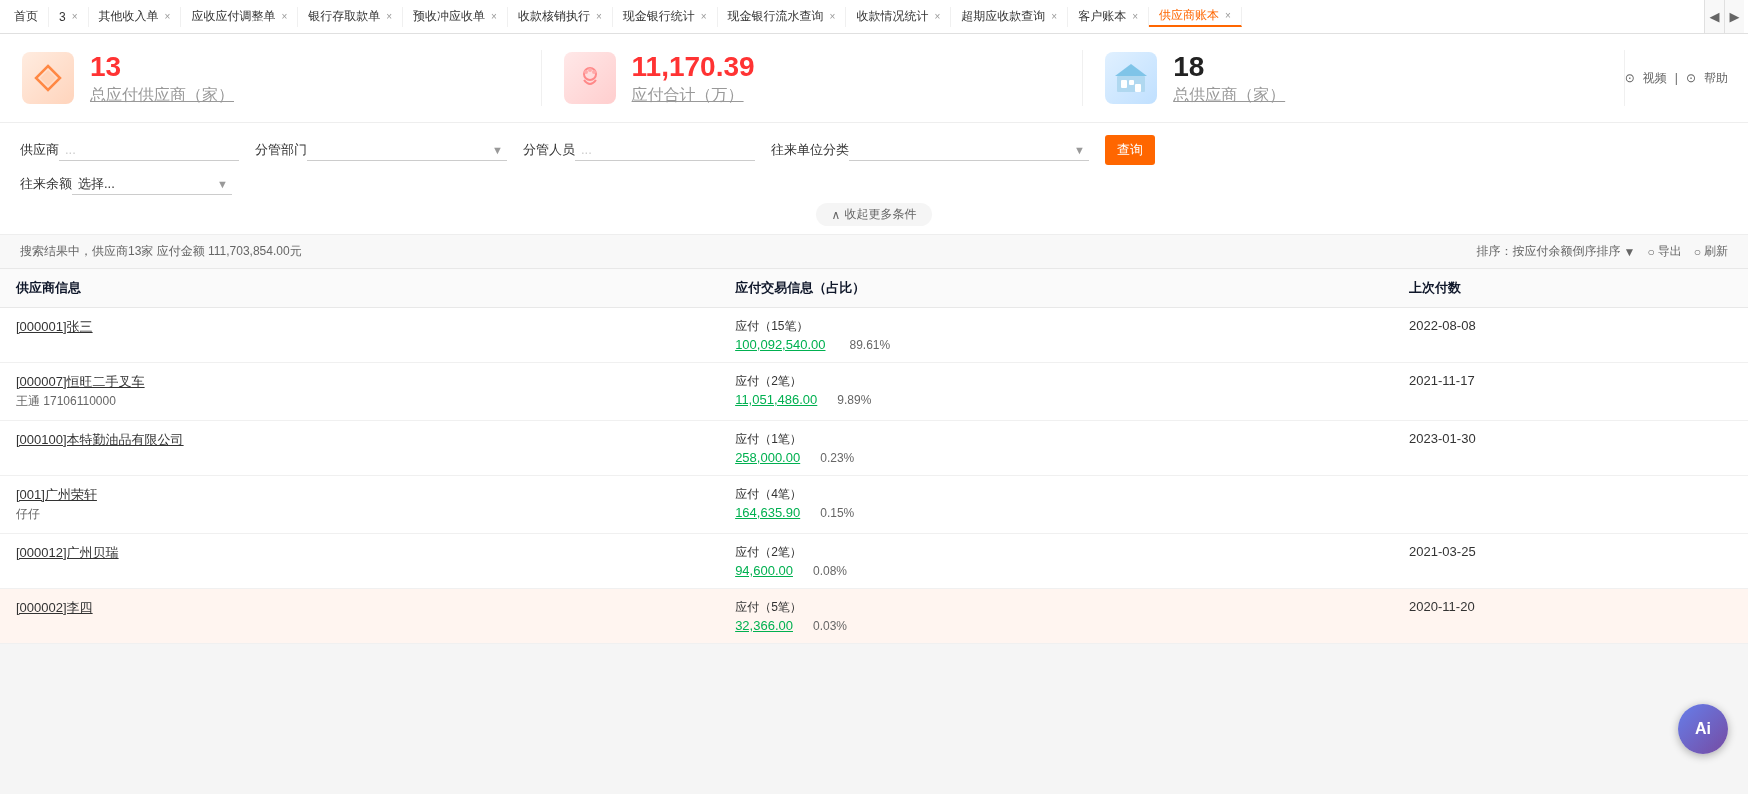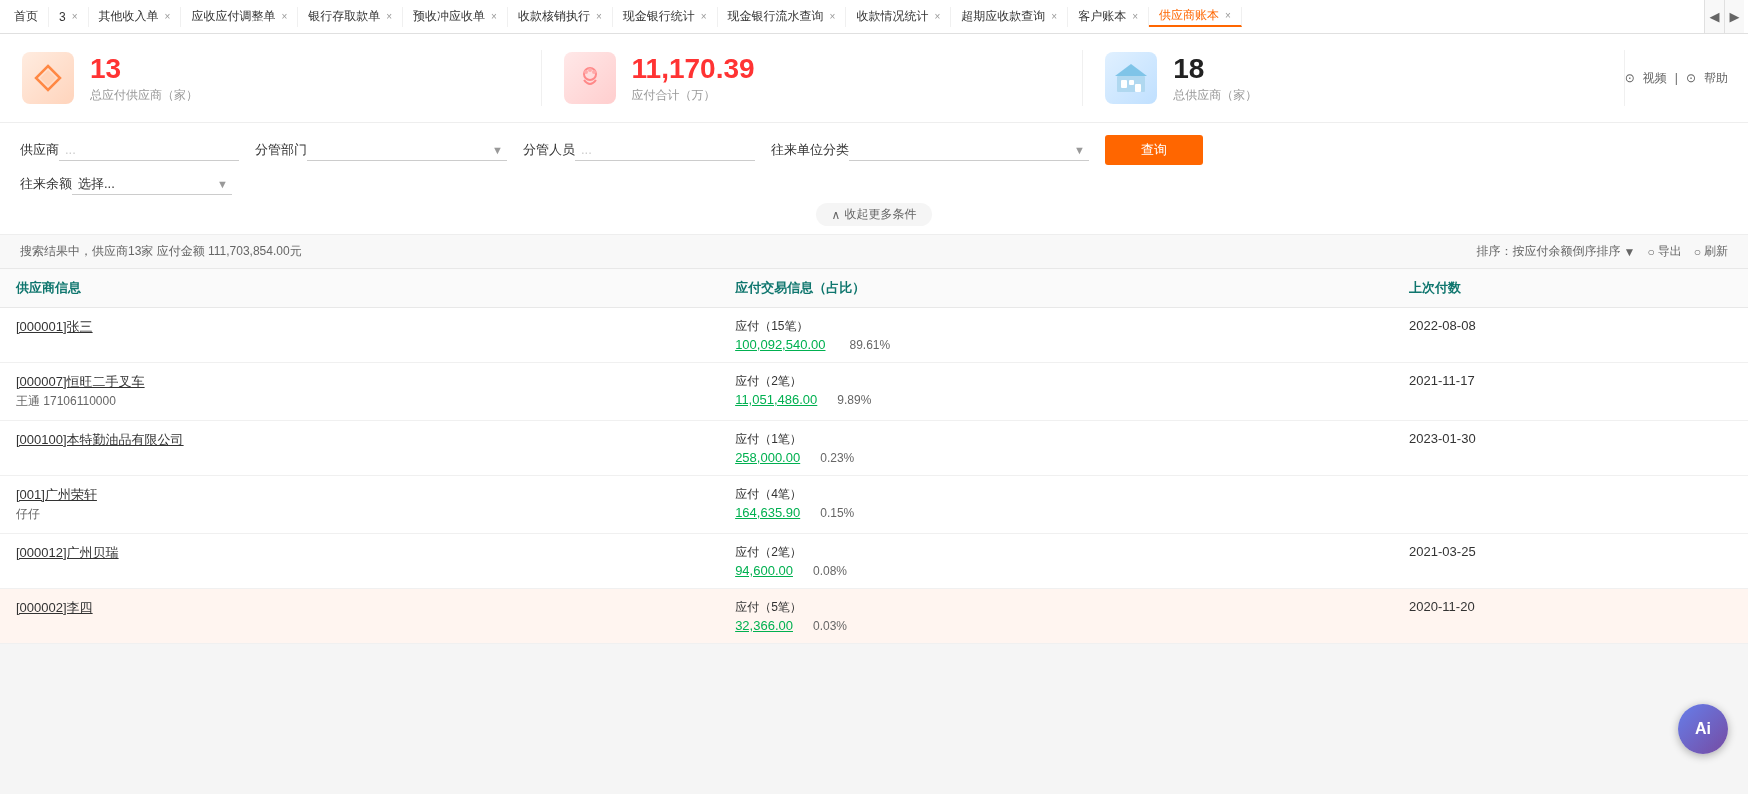--- a/index.html
+++ b/index.html
@@ -32,21 +32,21 @@
       display: flex; align-items: center; gap: 14px;
       flex: 1; padding: 0 20px; border-right: 1px solid #f0f0f0;
     }
     .summary-item:first-child { padding-left: 0; }
     .summary-item:last-child { border-right: none; }
     .summary-icon { width: 56px; height: 56px; display: flex; align-items: center; justify-content: center; }
     .icon-diamond { width: 52px; height: 52px; background: linear-gradient(135deg, #ffece0, #ffd4bc); border-radius: 8px; display: flex; align-items: center; justify-content: center; }
     .icon-grain { width: 52px; height: 52px; background: linear-gradient(135deg, #ffe8e8, #ffcece); border-radius: 8px; display: flex; align-items: center; justify-content: center; }
     .icon-store { width: 52px; height: 52px; background: linear-gradient(135deg, #e0f0ff, #c0e0ff); border-radius: 8px; display: flex; align-items: center; justify-content: center; }
     .summary-text .num { font-size: 28px; font-weight: bold; color: #ff3333; }
-    .summary-text .label { font-size: 12px; color: #999; margin-top: 2px; }
+    .summary-text .label { font-size: 16px; color: #999; margin-top: 2px; text-decoration: underline; }
     .summary-right-links { margin-left: auto; display: flex; align-items: center; gap: 8px; font-size: 12px; color: #666; }
     .summary-right-links span { cursor: pointer; }
 
     
     .filter-area {
       background: #fff; padding: 12px 20px 8px; border-bottom: 1px solid #eee;
     }
     .filter-row { display: flex; align-items: center; gap: 16px; margin-bottom: 8px; flex-wrap: wrap; }
     .filter-item { display: flex; align-items: center; gap: 0; }
     .filter-label { font-size: 13px; color: #333; white-space: nowrap; }
@@ -55,38 +55,38 @@
       font-size: 13px; width: 180px; outline: none; color: #333;
     }
     .filter-input::placeholder { color: #ccc; }
     .filter-select {
       border: none; border-bottom: 1px solid #ccc; padding: 3px 6px;
       font-size: 13px; width: 200px; outline: none; color: #333;
       background: #fff; cursor: pointer; appearance: none;
     }
     .filter-select-wrap { position: relative; display: inline-block; }
     .filter-select-wrap .chevron { position: absolute; right: 4px; top: 50%; transform: translateY(-50%); color: #999; font-size: 11px; pointer-events: none; }
-    .btn-query { background: #ff6600; color: #fff; border: none; padding: 6px 36px; border-radius: 3px; cursor: pointer; font-size: 13px; white-space: nowrap; }
+    .btn-query { background: #ff6600; color: #fff; border: none; padding: 6px 12px; border-radius: 3px; cursor: pointer; font-size: 13px; white-space: nowrap; }
     .collapse-btn { display: flex; align-items: center; justify-content: center; width: 100%; }
     .collapse-inner { background: #f5f5f5; border-radius: 12px; padding: 3px 16px; font-size: 12px; color: #666; cursor: pointer; display: flex; align-items: center; gap: 4px; }
 
     
     .result-bar {
       display: flex; align-items: center; justify-content: space-between;
       padding: 8px 20px; background: #f8f8f8; border-bottom: 1px solid #e8e8e8;
       font-size: 12px; color: #666;
     }
     .result-actions { display: flex; align-items: center; gap: 12px; }
     .result-actions span { cursor: pointer; color: #666; display: flex; align-items: center; gap: 3px; }
 
     
     .table-container { background: #fff; overflow-x: auto; }
     table { width: 100%; border-collapse: collapse; }
     thead tr { background: #fafafa; border-bottom: 1px solid #e8e8e8; }
-    thead th { padding: 10px 16px; text-align: left; font-size: 13px; font-weight: 600; color: #0f766e; }
+    thead th { padding: 10px 16px; text-align: left; font-size: 13px; font-weight: 600; color: #0f172a; }
     tbody tr { border-bottom: 1px solid #f0f0f0; }
     tbody tr.highlighted { background: #fff5f0; }
     tbody td { padding: 10px 16px; font-size: 13px; color: #333; vertical-align: top; }
     .supplier-link { color: #333; text-decoration: underline; cursor: pointer; font-size: 13px; }
     .supplier-sub { font-size: 12px; color: #666; margin-top: 2px; }
     .amount-link { color: #00b050; text-decoration: underline; cursor: pointer; font-size: 13px; }
     .amount-label { font-size: 12px; color: #333; }
     .percent { font-size: 12px; color: #666; margin-left: 12px; }
 
     

